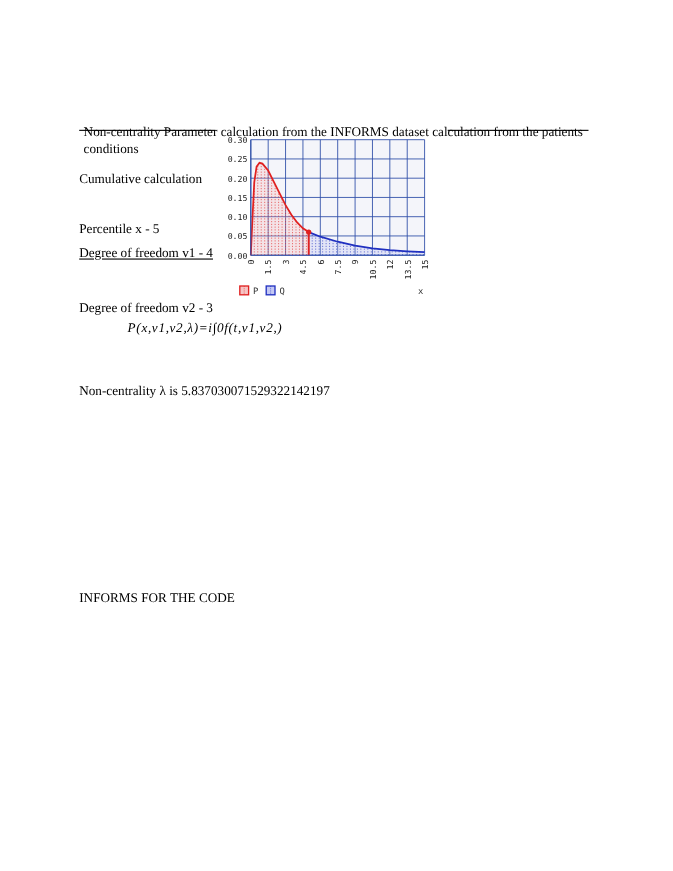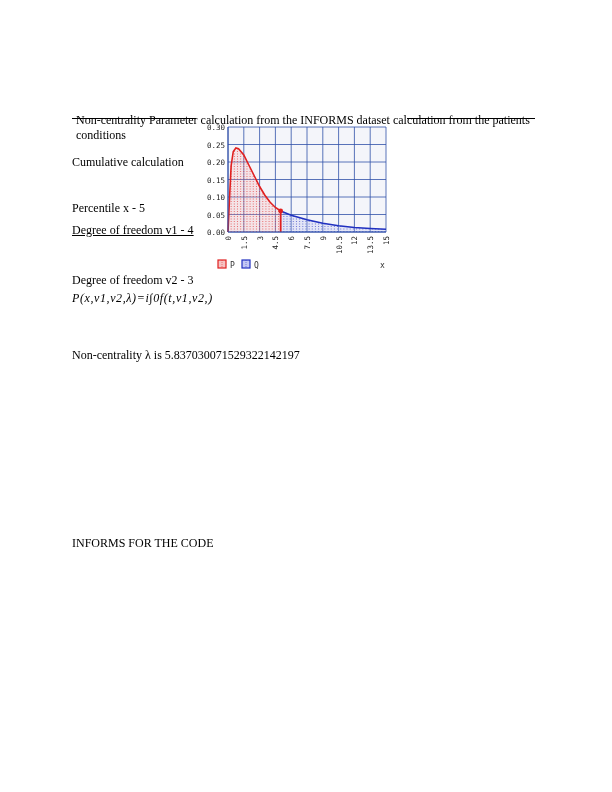--- a/index.html
+++ b/index.html
@@ -3,21 +3,21 @@
 <meta charset="utf-8">
 <style>
   html, body { margin: 0; padding: 0; background: #ffffff; }
   body { width: 612px; height: 792px; position: relative; overflow: hidden;
          font-family: "Liberation Serif", serif; color: #000; }
   .abs { position: absolute; }
   .txt { font-size: 12px; line-height: 15px; white-space: nowrap; }
   .title { left: 76px; top: 77px; width: 470px; font-size: 12px; line-height: 14.5px; }
   .rule { height: 1px; background: #000; }
   .chart { left: 200px; top: 118px; width: 200px; height: 160px; }
-  .formula { font-style: italic; letter-spacing: 0.6px; }
+  .formula { font-style: italic; letter-spacing: 0.6px; margin-left: 44px; }
   svg text { font-family: "DejaVu Sans Mono", monospace; }
 </style>
 </head>
 <body>
 
 <div class="abs txt title" style="white-space:normal;margin-top:36px;">Non-centrality Parameter calculation from the INFORMS dataset calculation from the patients conditions</div>
 
 <div class="abs rule" style="left:72px; top:118px; width:124px;"></div>
 <div class="abs rule" style="left:407px; top:118px; width:128px;"></div>
 

